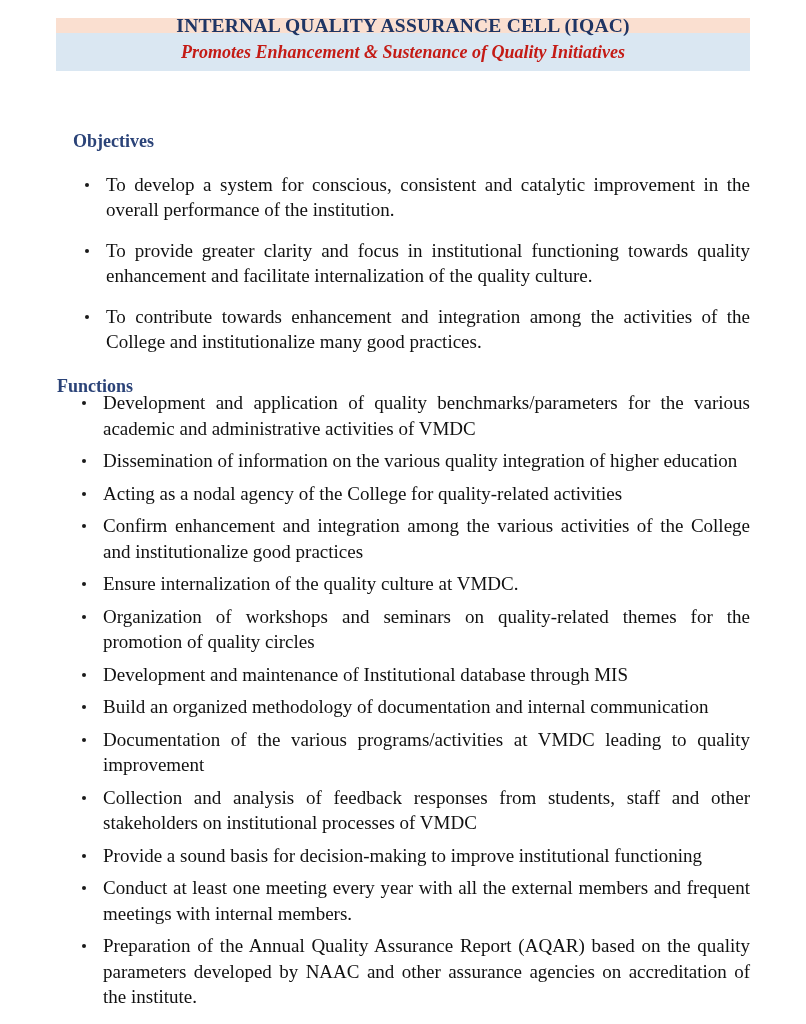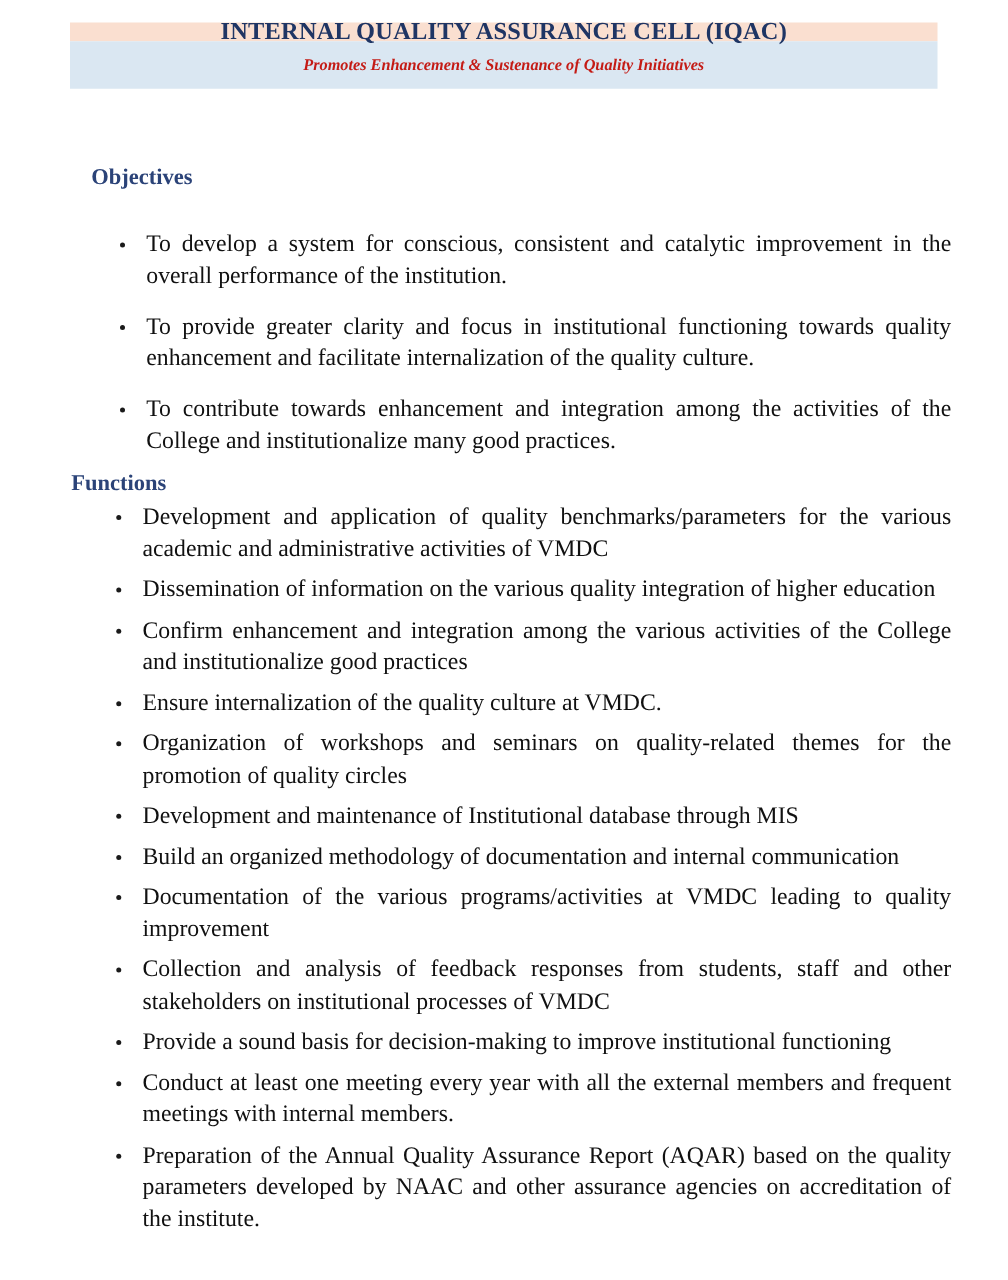--- a/index.html
+++ b/index.html
@@ -49,41 +49,41 @@
     background: #dae7f2;
     height: 38px;
     display: flex;
     align-items: center;
     justify-content: center;
   }
   .banner-subtitle {
     font-family: "Liberation Serif", "DejaVu Serif", serif;
     font-weight: bold;
     font-style: italic;
-    font-size: 13px;
+    font-size: 18px;
     color: #c41b15;
     white-space: nowrap;
   }
 
   
   .section-heading {
     position: absolute;
     font-family: "Liberation Serif", "DejaVu Serif", serif;
     font-weight: bold;
     font-size: 18px;
     color: #2b4378;
   }
   #objectives-heading { left: 57px; top: 116px; margin-left: 16px; }
   #functions-heading  { left: 57px; top: 361px; text-align: right; }
 
   
   .bullet-list {
     position: absolute;
     list-style: none;
-    margin: 11px;
+    margin: 0;
     padding: 0;
   }
   .bullet-list li {
     position: relative;
     padding-left: 24px;
     text-align: justify;
     font-family: "Liberation Serif", "DejaVu Serif", serif;
     color: #111111;
   }
   .bullet-list li::before {
@@ -147,20 +147,21 @@
     <li>To develop a system for conscious, consistent and catalytic improvement in the overall performance of the institution.</li>
     <li>To provide greater clarity and focus in institutional functioning towards quality enhancement and facilitate internalization of the quality culture.</li>
     <li>To contribute towards enhancement and integration among the activities of the College and institutionalize many good practices.</li>
   </ul>
 
   <h2 class="section-heading" id="functions-heading">Functions</h2>
 
   <ul class="bullet-list" id="functions-list">
     <li>Development and application of quality benchmarks/parameters for the various academic and administrative activities of VMDC</li>
     <li>Dissemination of information on the various quality integration of higher education</li>
+    <li>Acting as a nodal agency of the College for quality-related activities</li>
     <li>Confirm enhancement and integration among the various activities of the College and institutionalize good practices</li>
     <li>Ensure internalization of the quality culture at VMDC.</li>
     <li>Organization of workshops and seminars on quality-related themes for the promotion of quality circles</li>
     <li>Development and maintenance of Institutional database through MIS</li>
     <li>Build an organized methodology of documentation and internal communication</li>
     <li>Documentation of the various programs/activities at VMDC leading to quality improvement</li>
     <li>Collection and analysis of feedback responses from students, staff and other stakeholders on institutional processes of VMDC</li>
     <li>Provide a sound basis for decision-making to improve institutional functioning</li>
     <li>Conduct at least one meeting every year with all the external members and frequent meetings with internal members.</li>
     <li>Preparation of the Annual Quality Assurance Report (AQAR) based on the quality parameters developed by NAAC and other assurance agencies on accreditation of the institute.</li>

